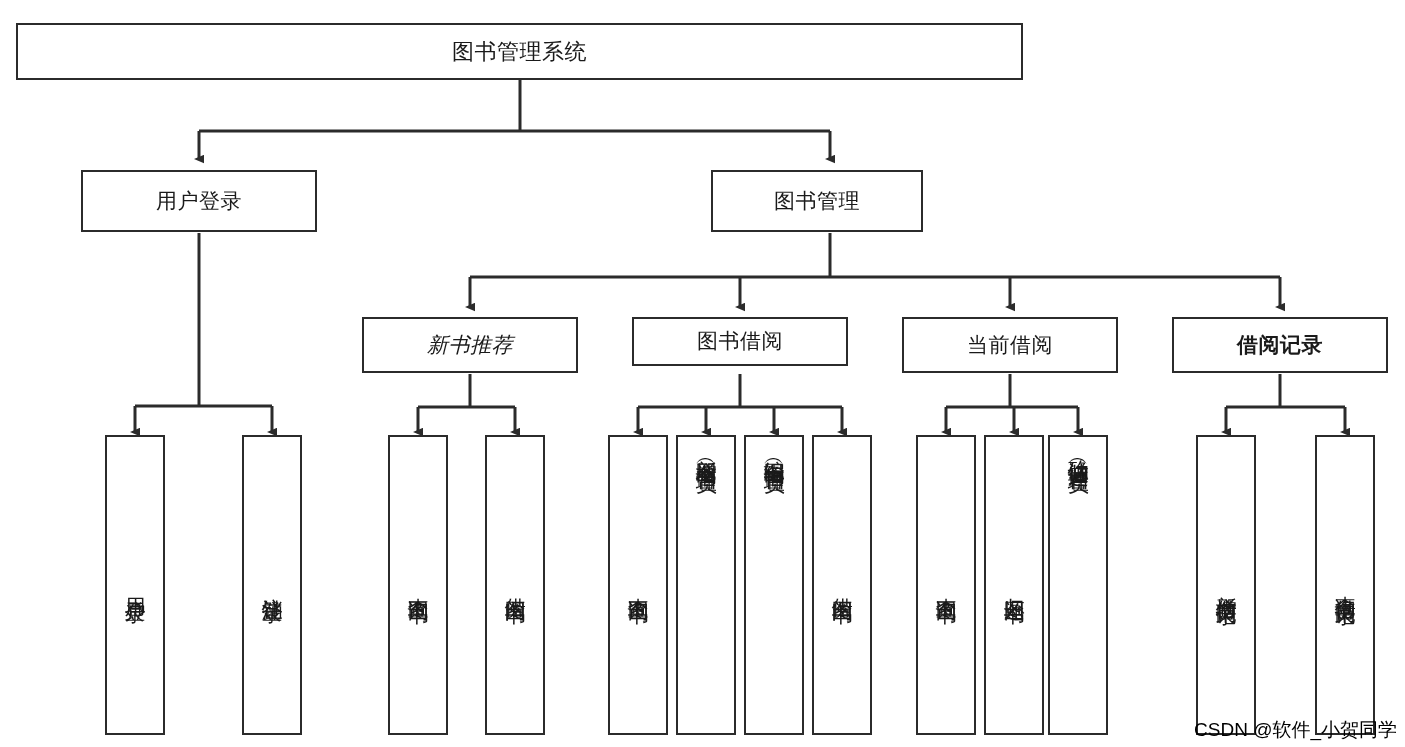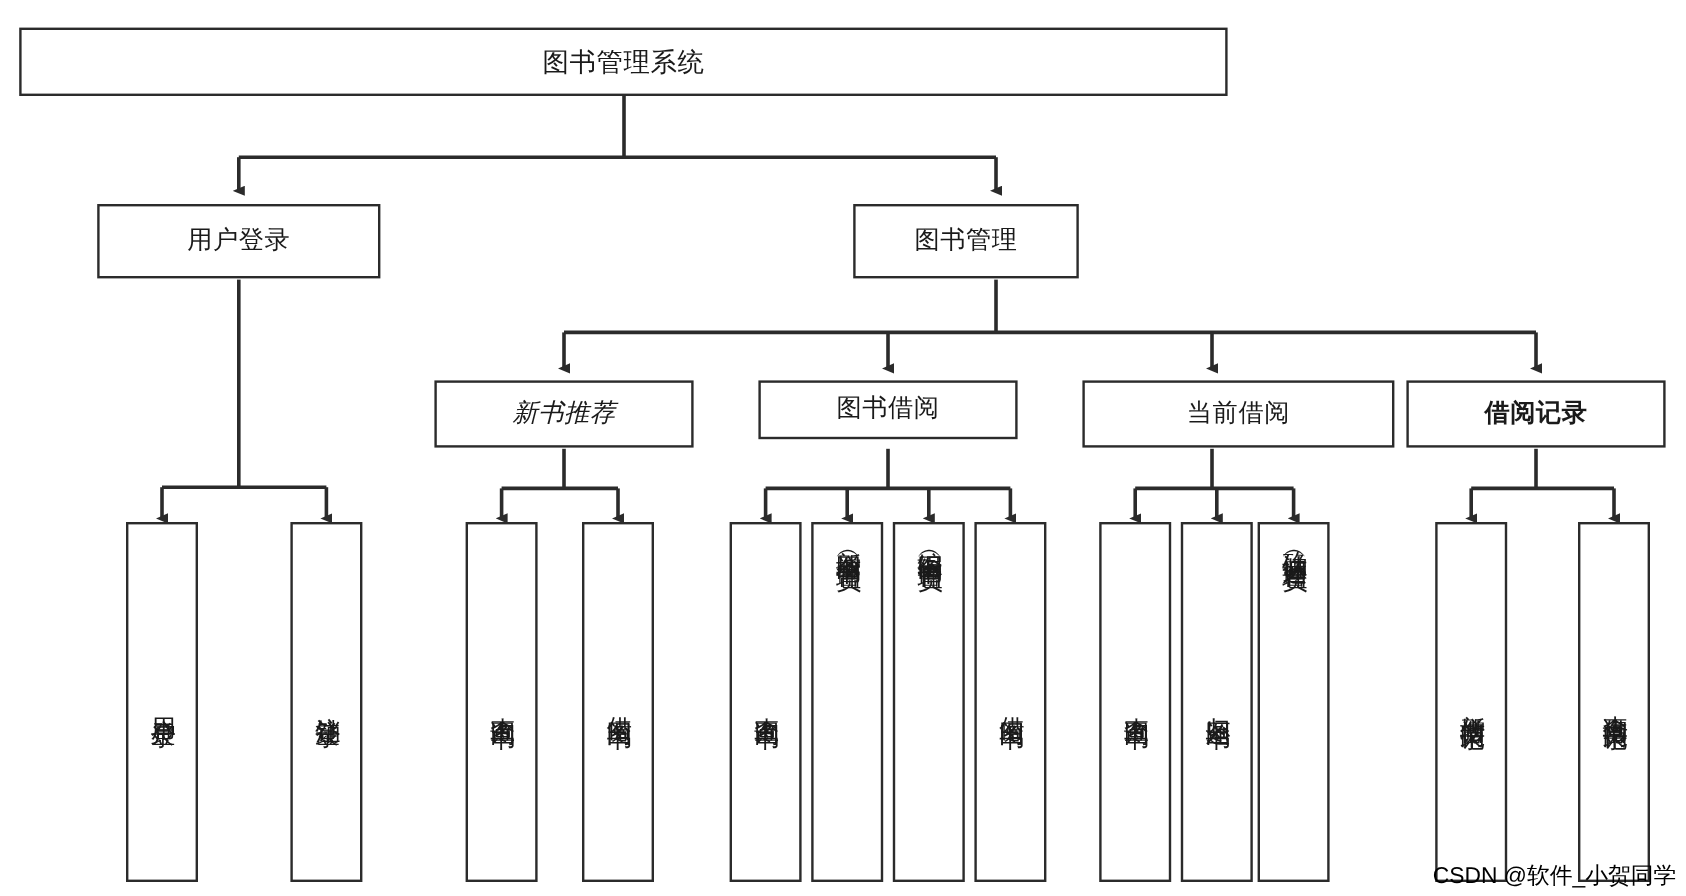--- a/index.html
+++ b/index.html
@@ -132,31 +132,31 @@
     </g>
   </svg>
 
   <div class="node root horizontal" style="left:16px; top:12px; width:1007px; height:57px;margin-top:11px;">
     <span class="node-label">图书管理系统</span>
   </div>
 
   <div class="node horizontal" style="left:81px; top:170px; width:236px; height:62px;">
     <span class="node-label">用户登录</span>
   </div>
-  <div class="node horizontal" style="left:711px; top:170px; width:188px; height:62px;">
+  <div class="node horizontal" style="left:711px; top:170px; width:212px; height:62px;">
     <span class="node-label">图书管理</span>
   </div>
 
   <div class="node horizontal" style="left:362px; top:317px; width:216px; height:56px;font-style:italic;">
     <span class="node-label">新书推荐</span>
   </div>
   <div class="node horizontal" style="left:632px; top:317px; width:216px; height:49px;">
     <span class="node-label">图书借阅</span>
   </div>
-  <div class="node horizontal" style="left:902px; top:317px; width:260px; height:56px;">
+  <div class="node horizontal" style="left:902px; top:317px; width:216px; height:56px;">
     <span class="node-label">当前借阅</span>
   </div>
   <div class="node horizontal" style="left:1172px; top:317px; width:216px; height:56px;font-weight:bold;">
     <span class="node-label">借阅记录</span>
   </div>
 
   <div class="node vertical centered" style="left:105px; top:435px; width:60px; height:300px;">
     <span class="node-label">用户登录</span>
   </div>
   <div class="node vertical centered" style="left:242px; top:435px; width:60px; height:300px;">

